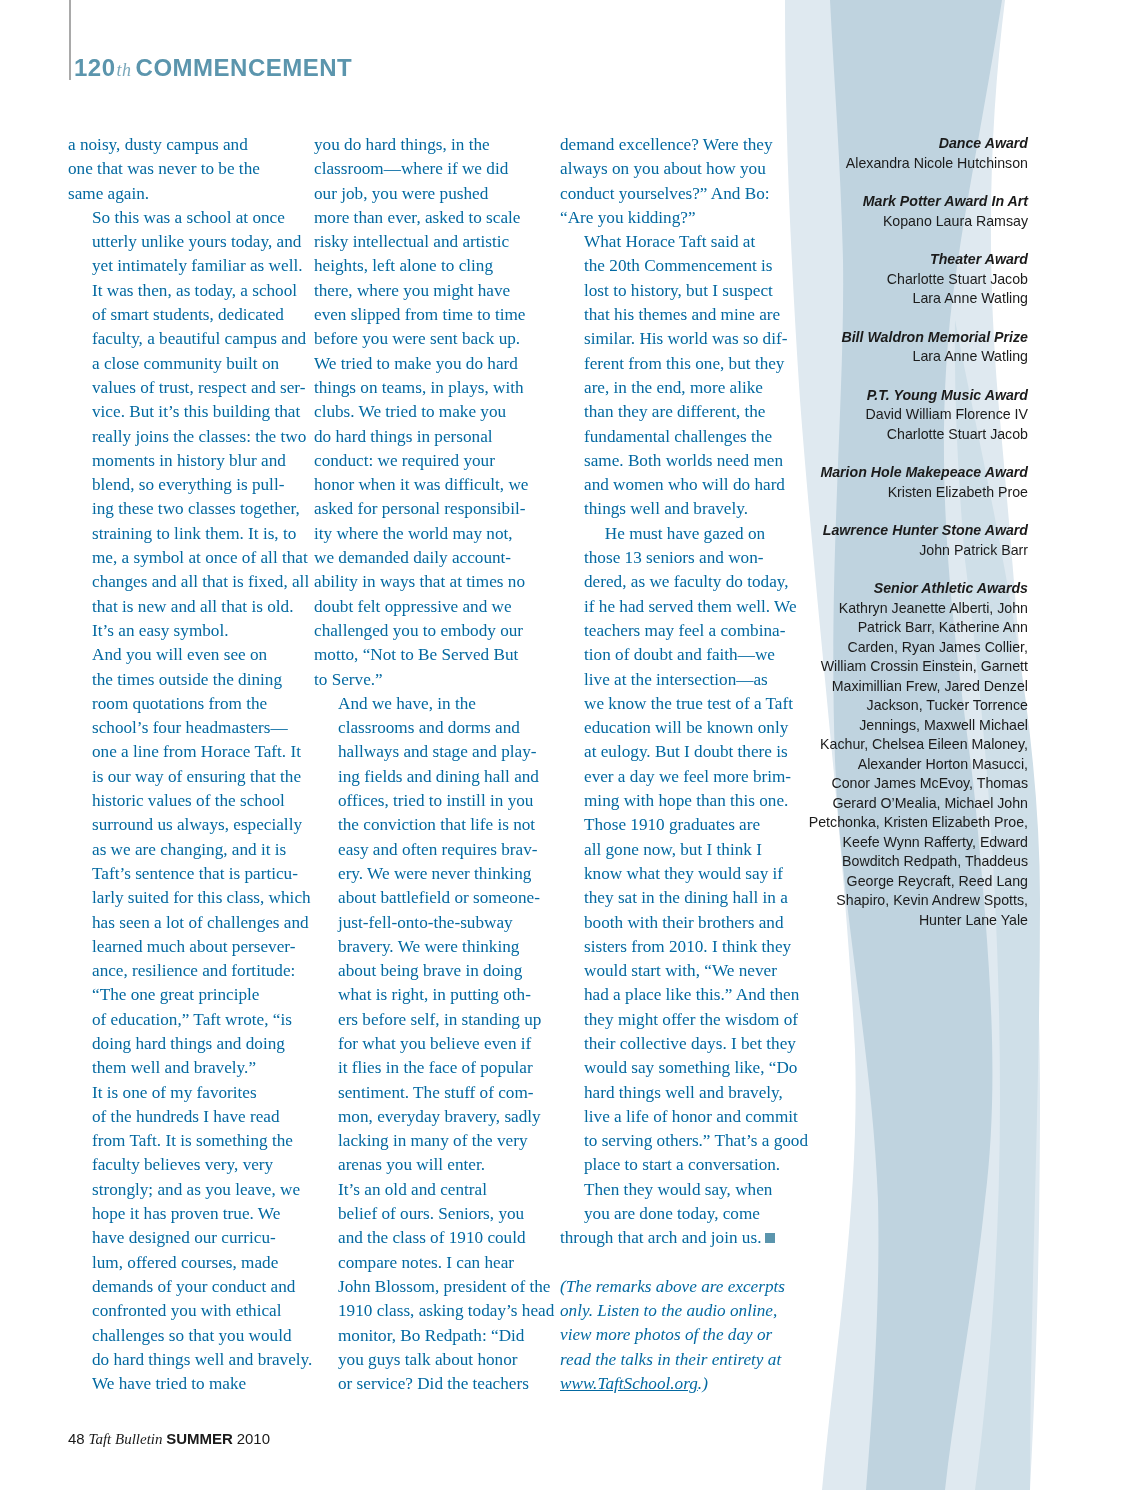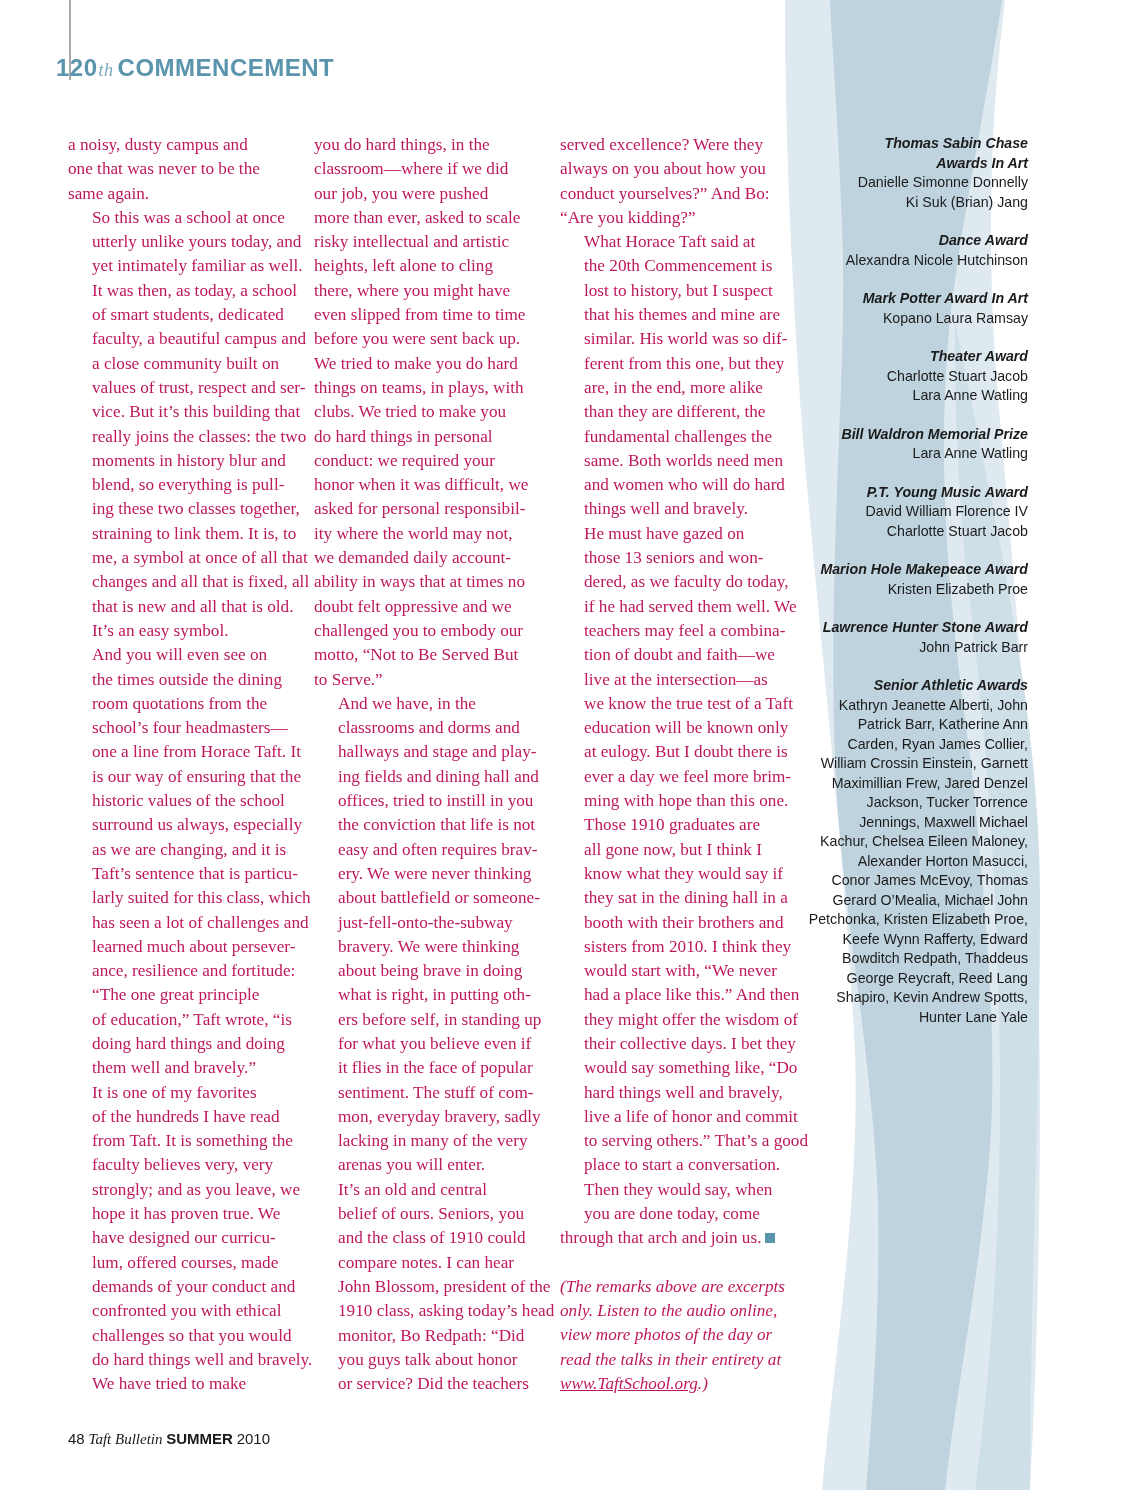--- a/index.html
+++ b/index.html
@@ -3,27 +3,27 @@
   <meta charset="utf-8">
   <style>
     html, body { margin: 0; padding: 0; }
     body {
       width: 1148px; height: 1490px; position: relative; overflow: hidden;
       background: #ffffff; color: #1a1a1a;
       font-family: "Liberation Serif", "DejaVu Serif", serif;
     }
     .ribbons { position: absolute; left: 0; top: 0; width: 1148px; height: 1490px; z-index: 0; }
     .header-rule { position: absolute; left: 69px; top: 0; width: 2px; height: 80px; background: #a9a9a9; z-index: 2; }
-    .header { position: absolute; left: 56px; top: 54px; z-index: 2;
+    .header { position: absolute; left: 74px; top: 54px; z-index: 2;
       font-family: "Liberation Sans", "DejaVu Sans", sans-serif; font-weight: bold;
       color: #5b95ad; font-size: 24px; letter-spacing: 0.5px; white-space: nowrap; }
     .header .th { font-family: "Liberation Serif", serif; font-weight: normal; font-style: italic; font-size: 18px; color: #7aa8bb; margin: 0 4px 0 1px; }
     .col {
       position: absolute; top: 133px; width: 226px; z-index: 2;
-      font-size: 17.2px; line-height: 24.3px; color: #be185d;
+      font-size: 17.2px; line-height: 24.3px; color: #0369a1;
     }
     .col p { margin: 0; }
     .col p.ind { text-indent: 24px; }
     .col .ln { display: block; white-space: nowrap; }
     .c1 { left: 68px; }
     .c2 { left: 314px; }
     .c3 { left: 560px; }
     .endmark { display: inline-block; width: 10px; height: 10px; background: #5b95ad; margin-left: 4px; vertical-align: 0px; }
     .note { margin-top: 24px !important; font-style: italic; }
     .note .link { text-decoration: underline; }
@@ -177,41 +177,41 @@
       <span class="ln">John Blossom, president of the</span>
       <span class="ln">1910 class, asking today’s head</span>
       <span class="ln">monitor, Bo Redpath: “Did</span>
       <span class="ln">you guys talk about honor</span>
       <span class="ln">or service? Did the teachers</span>
     </p>
   </div>
 <div class="col c3" id="col3">
   <div id="col3body">
       <p>
-        <span class="ln">served excellence? Were they</span>
+        <span class="ln">demand excellence? Were they</span>
         <span class="ln">always on you about how you</span>
         <span class="ln">conduct yourselves?” And Bo:</span>
         <span class="ln">“Are you kidding?”</span>
       </p>
       <p class="ind">
         <span class="ln" style="text-indent: 24px;">What Horace Taft said at</span>
         <span class="ln">the 20th Commencement is</span>
         <span class="ln">lost to history, but I suspect</span>
         <span class="ln">that his themes and mine are</span>
         <span class="ln">similar. His world was so dif-</span>
         <span class="ln">ferent from this one, but they</span>
         <span class="ln">are, in the end, more alike</span>
         <span class="ln">than they are different, the</span>
         <span class="ln">fundamental challenges the</span>
         <span class="ln">same. Both worlds need men</span>
         <span class="ln">and women who will do hard</span>
         <span class="ln">things well and bravely.</span>
       </p>
       <p class="ind">
-        <span class="ln" style="text-indent: 24px;">He must have gazed on</span>
+        <span class="ln" style="text-indent: 24px; text-align: center;">He must have gazed on</span>
         <span class="ln">those 13 seniors and won-</span>
         <span class="ln">dered, as we faculty do today,</span>
         <span class="ln">if he had served them well. We</span>
         <span class="ln">teachers may feel a combina-</span>
         <span class="ln">tion of doubt and faith—we</span>
         <span class="ln">live at the intersection—as</span>
         <span class="ln">we know the true test of a Taft</span>
         <span class="ln">education will be known only</span>
         <span class="ln">at eulogy. But I doubt there is</span>
         <span class="ln">ever a day we feel more brim-</span>
@@ -237,30 +237,20 @@
       <p class="ind"><span class="ln" style="text-indent: 24px;">Then they would say, when</span><span class="ln">you are done today, come</span><span class="ln" style="display: inline;">through that arch and join us.</span><span class="endmark"></span></p>
     </div>
   <p class="note">
     <span id="noteLines"><span class="ln">(The remarks above are excerpts</span><span class="ln">only. Listen to the audio online,</span><span class="ln">view more photos of the day or</span><span class="ln">read the talks in their entirety at</span></span><a class="link">www.TaftSchool.org</a><span>.)</span>
   </p>
 </div>
 
 <div class="awards" id="awards">
     <div class="award">
       <div class="title">
-        <span style="display: block;">Thomas Sabin Chase</span>
-        <span style="display: block;">Awards In Art</span>
-      </div>
-      <div class="names">
-        <span>Danielle Simonne Donnelly</span>
-        <span>Ki Suk (Brian) Jang</span>
-      </div>
-    </div>
-    <div class="award">
-      <div class="title">
         <span style="display: block;">Dance Award</span>
       </div>
       <div class="names">
         <span>Alexandra Nicole Hutchinson</span>
       </div>
     </div>
     <div class="award">
       <div class="title">
         <span style="display: block;">Mark Potter Award In Art</span>
       </div>

